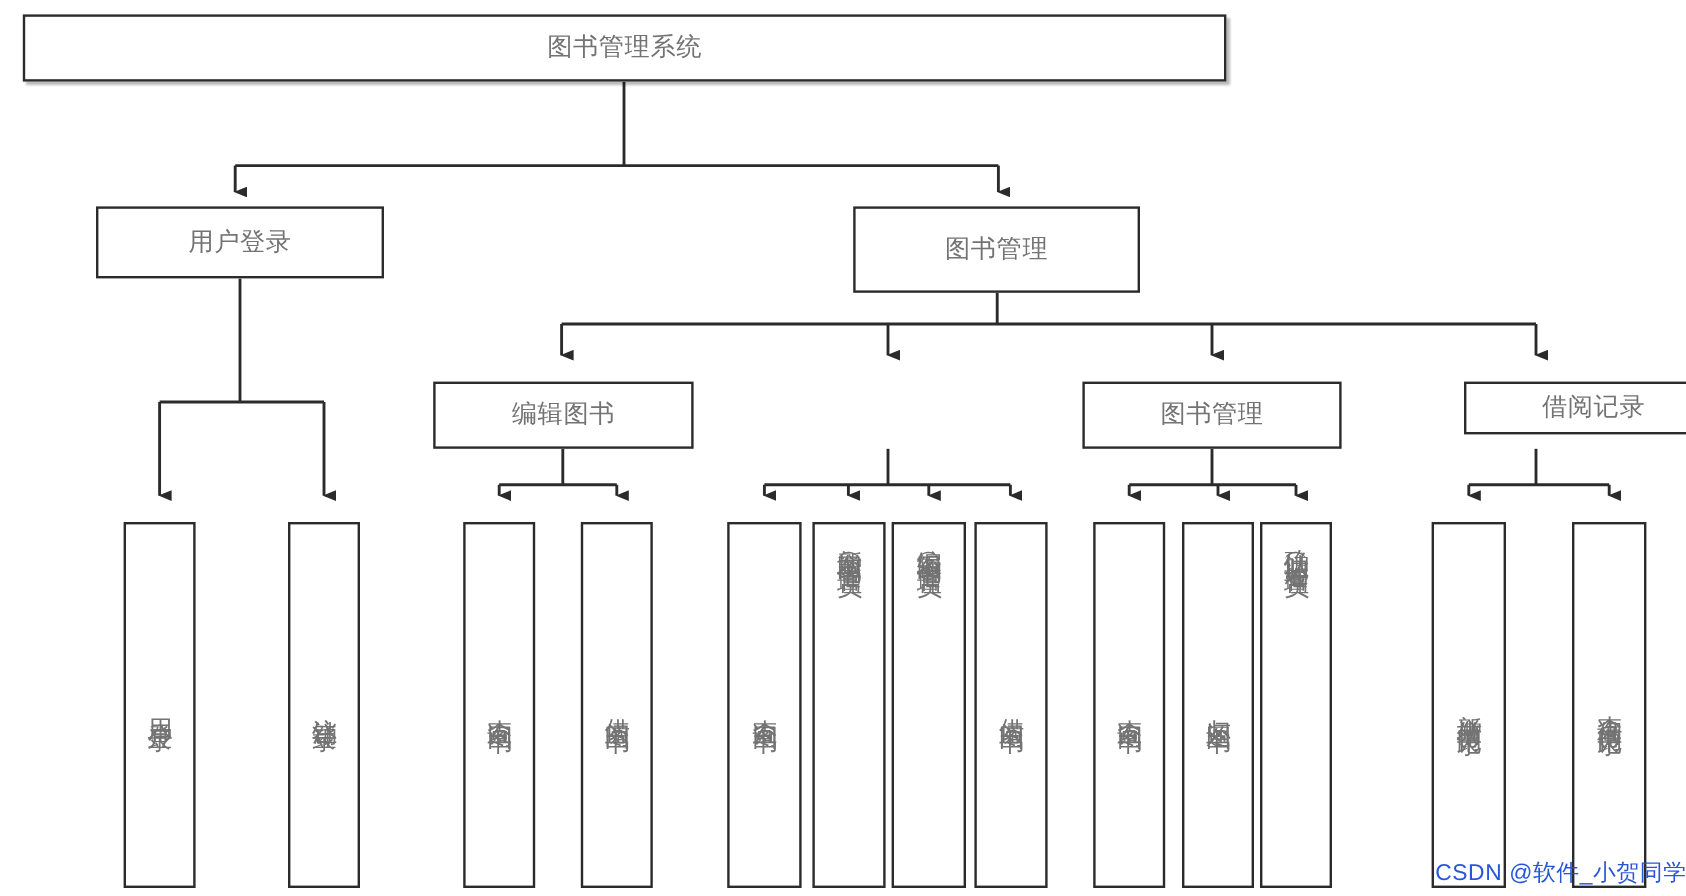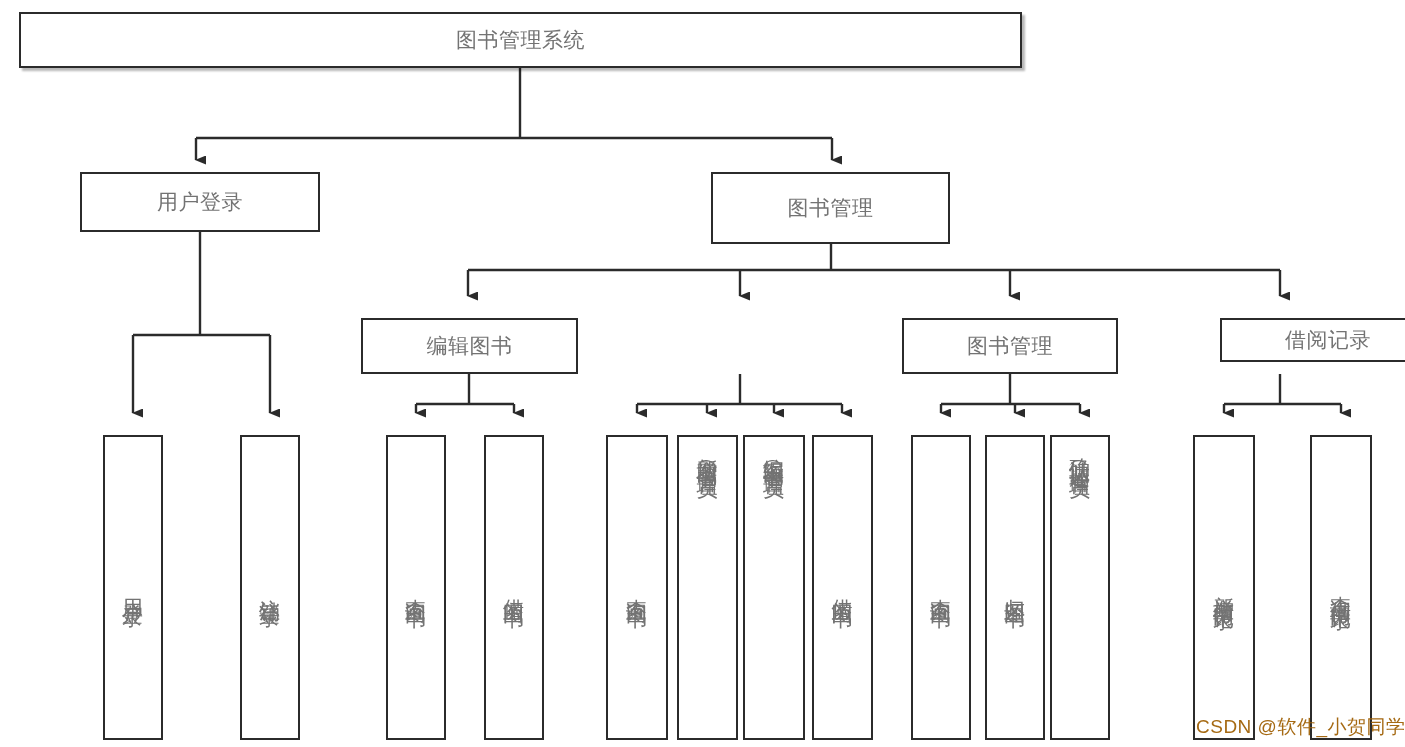--- a/index.html
+++ b/index.html
@@ -59,21 +59,21 @@
     font-size: 21px;
     line-height: 1;
   }
   .node.leaf.top-aligned {
     align-items: flex-start;
     padding-top: 4px;
   }
   .watermark {
     position: absolute;
     font-size: 19px;
-    color: #a16207;
+    color: #1d4ed8;
     white-space: nowrap;
     letter-spacing: 0.5px;
     opacity: 0.95;
   }
 </style>
 </head>
 <body>
 
 <div id="diagram-root">
 

